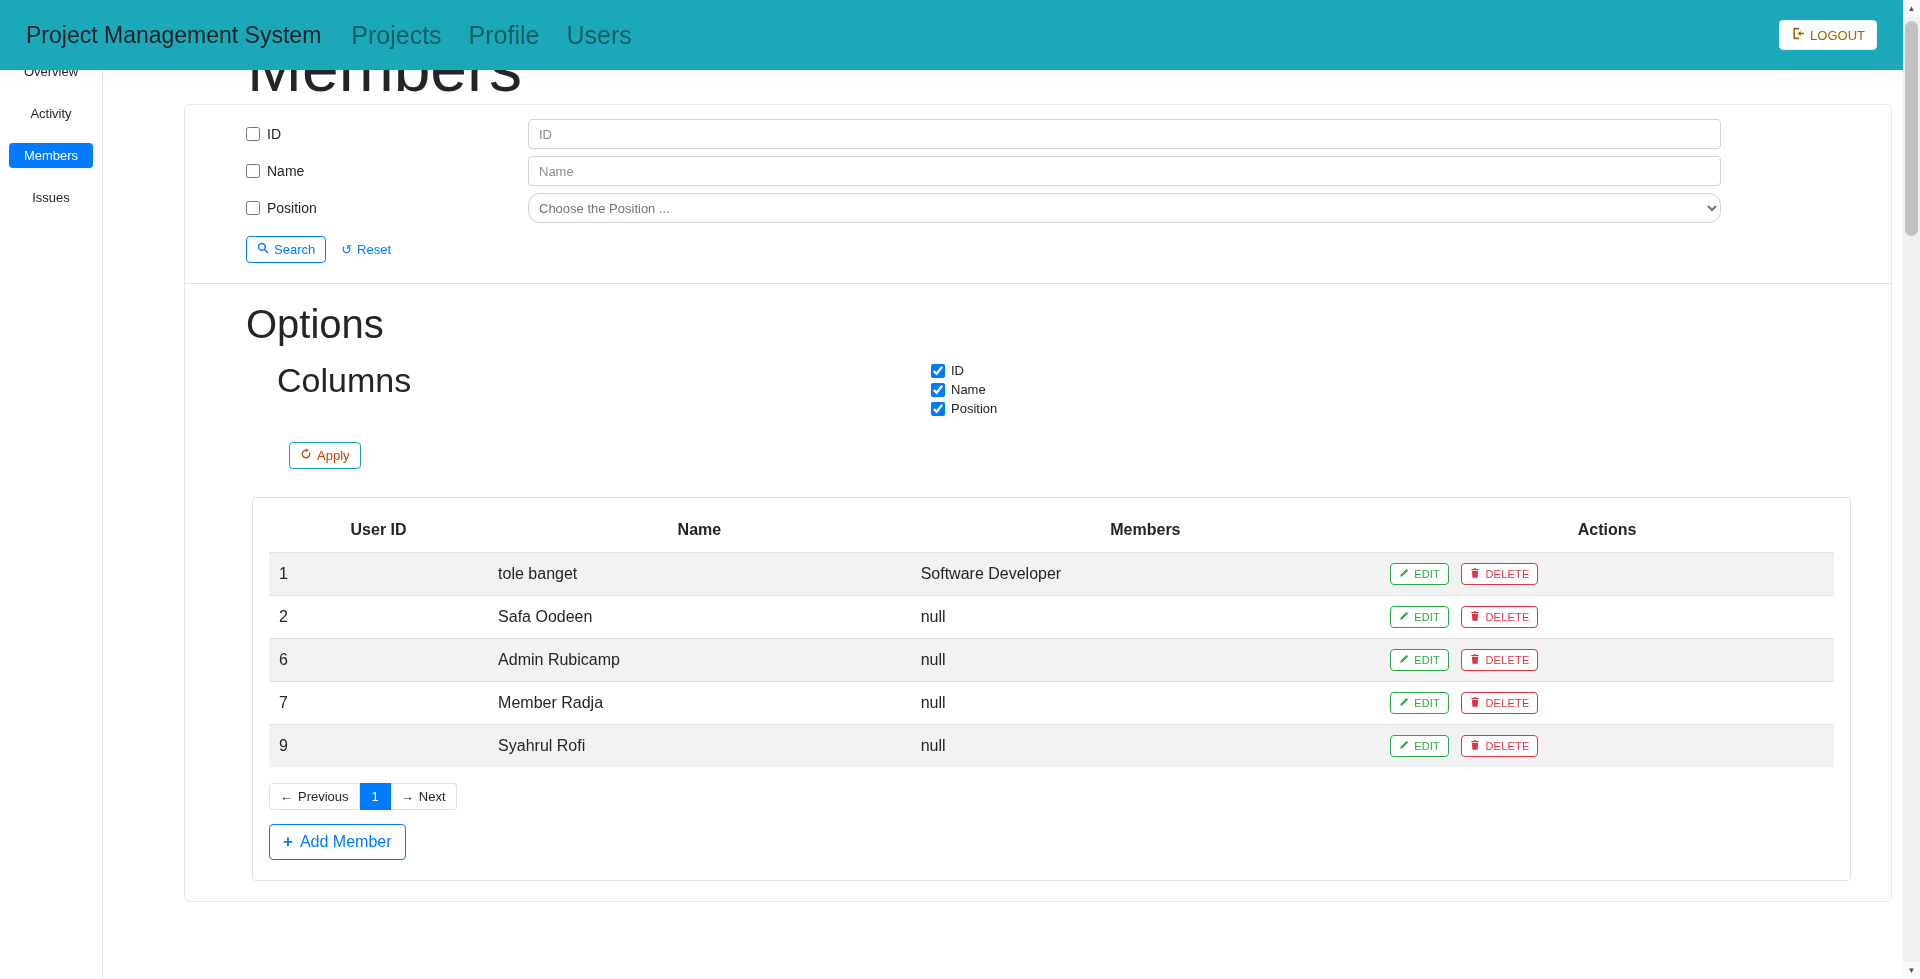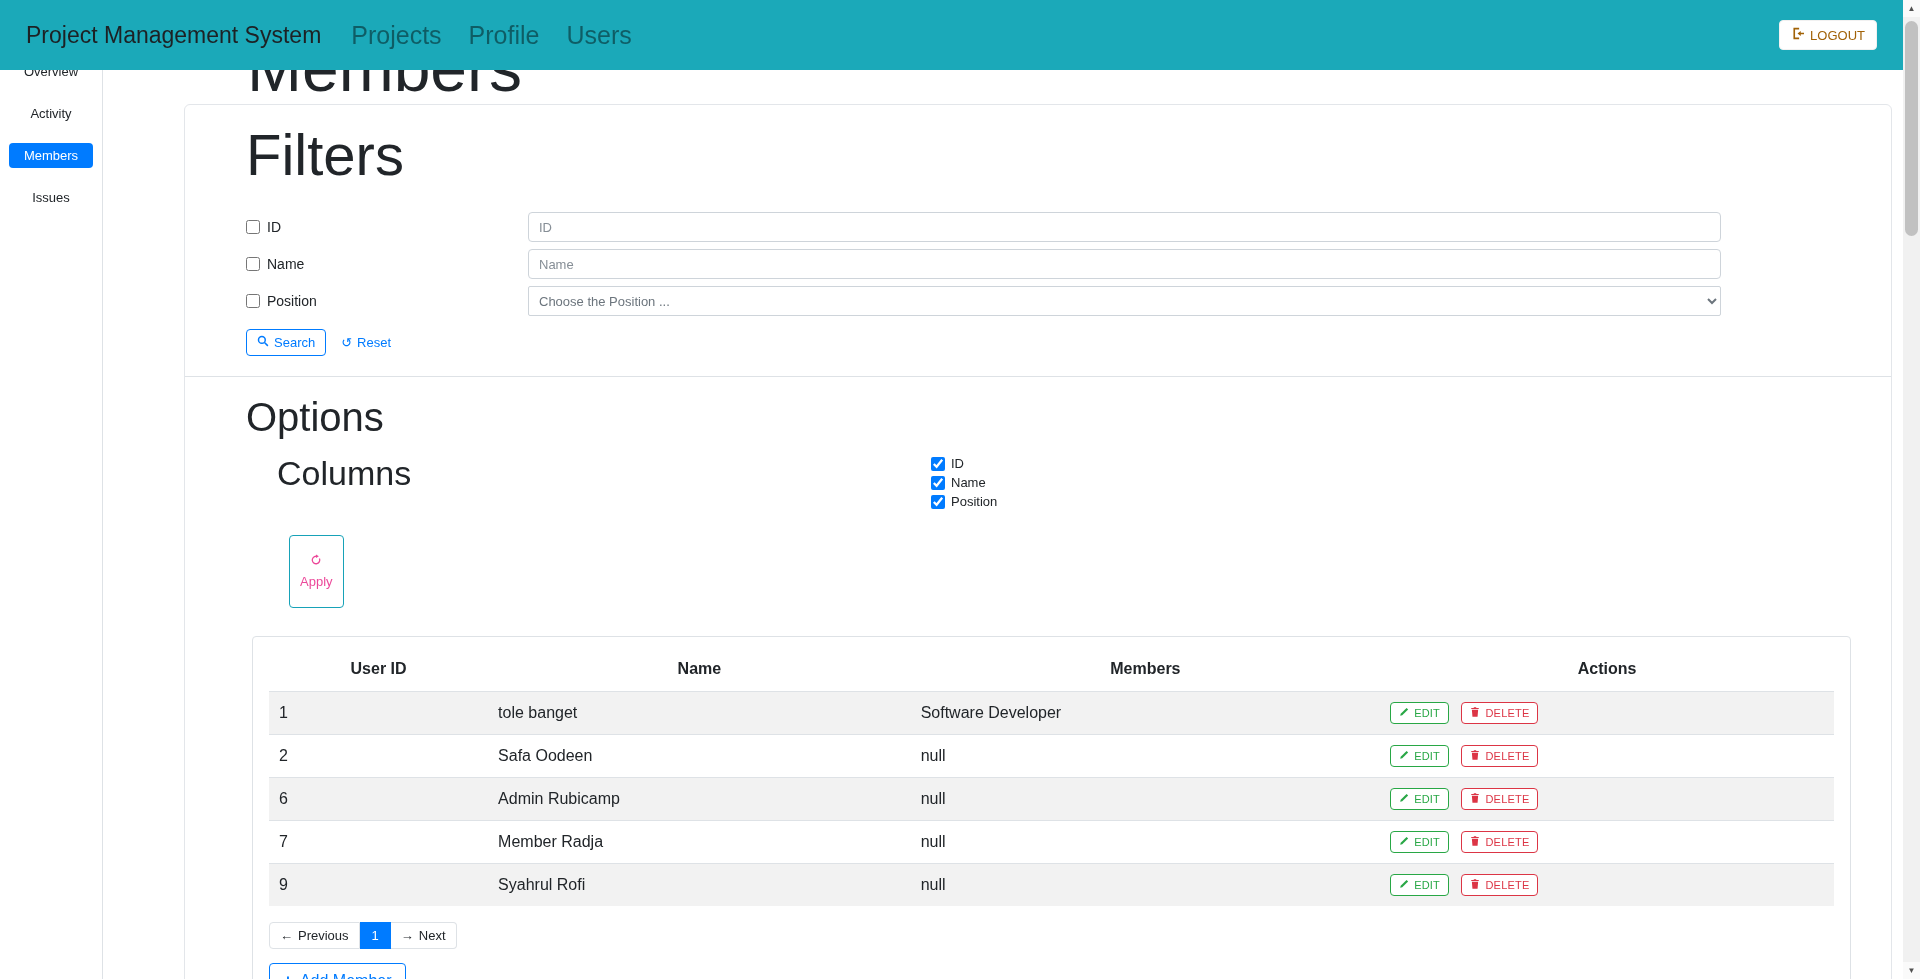--- a/index.html
+++ b/index.html
@@ -58,39 +58,39 @@
     font-size: 14px; color: #212529;
   }
   input[type="checkbox"] { width: 14px; height: 14px; accent-color: #007bff; margin: 0; cursor: pointer; }
   .filter-control { flex: 1; }
   .text-input {
     width: 100%; height: 30px; border: 1px solid #ced4da; border-radius: 4px;
     padding: 0 10px; font-size: 13px; color: #495057; font-family: inherit;
   }
   .text-input::placeholder { color: #868e96; }
   .select-input {
-    width: 100%; height: 30px; border: 1px solid #ced4da; border-radius: 2px;
+    width: 100%; height: 30px; border: 1px solid #ced4da; border-radius: 12px;
     padding: 0 6px; font-size: 13px; color: #6c757d; background: #fff; font-family: inherit;
   }
   .filter-actions { margin-top: 13px; display: flex; gap: 8px; align-items: center; }
   .btn {
     display: inline-flex; align-items: center; gap: 5px; border-radius: 4px;
     background: #fff; cursor: pointer; font-family: inherit;
   }
   .btn-search { border: 1px solid #007bff; color: #007bff; font-size: 13px; padding: 5px 10px; }
   .btn-reset { border: 1px solid transparent; color: #007bff; font-size: 13px; padding: 5px 6px; background: transparent; }
 
   
   .section-options { border-top: 1px solid #dee2e6; padding: 14px 60px 26px 61px; }
   .h-options { font-size: 40px; font-weight: 400; margin: 4px 0 14px; }
   .columns-row { display: flex; align-items: flex-start; }
   .h-columns { font-size: 34px; font-weight: 400; width: 654px; margin-left: 31px; }
   .col-checks { padding-top: 2px; }
   .check-item { display: flex; align-items: center; gap: 6px; font-size: 13px; margin-bottom: 4px; }
-  .btn-apply { border: 1px solid #17a2b8; color: #ec4899; font-size: 13px; padding: 18px 10px; margin: 22px 0 0 43px; flex-direction: column; }
+  .btn-apply { border: 1px solid #17a2b8; color: #c2410c; font-size: 13px; padding: 5px 10px; margin: 22px 0 0 43px; }
 
   
   .table-card {
     margin: 2px 40px 20px 67px; border: 1px solid #dee2e6; border-radius: 4px;
     padding: 12px 16px 20px;
   }
   table { width: 100%; border-collapse: collapse; }
   th { text-align: center; font-size: 16px; font-weight: 700; padding: 11px 10px 13px; }
   td { font-size: 16px; padding: 10px 10px; border-top: 1px solid #dee2e6; }
   tbody tr:nth-child(odd) { background: #f2f2f2; }
@@ -164,21 +164,20 @@
   <div class="side-item">Issues</div>
 </div>
 
 <div class="main">
 
   <h1 class="page-title">Members</h1>
 
   <div class="card">
 
     <div class="section-filters">
-      <h1 class="h-filters">Filters</h1>
 
       <div class="filter-row">
         <label class="filter-label">
           <input type="checkbox" style="">
           <span>ID</span>
         </label>
         <div class="filter-control">
           <input class="text-input" type="text" placeholder="ID" style="">
         </div>
       </div>

